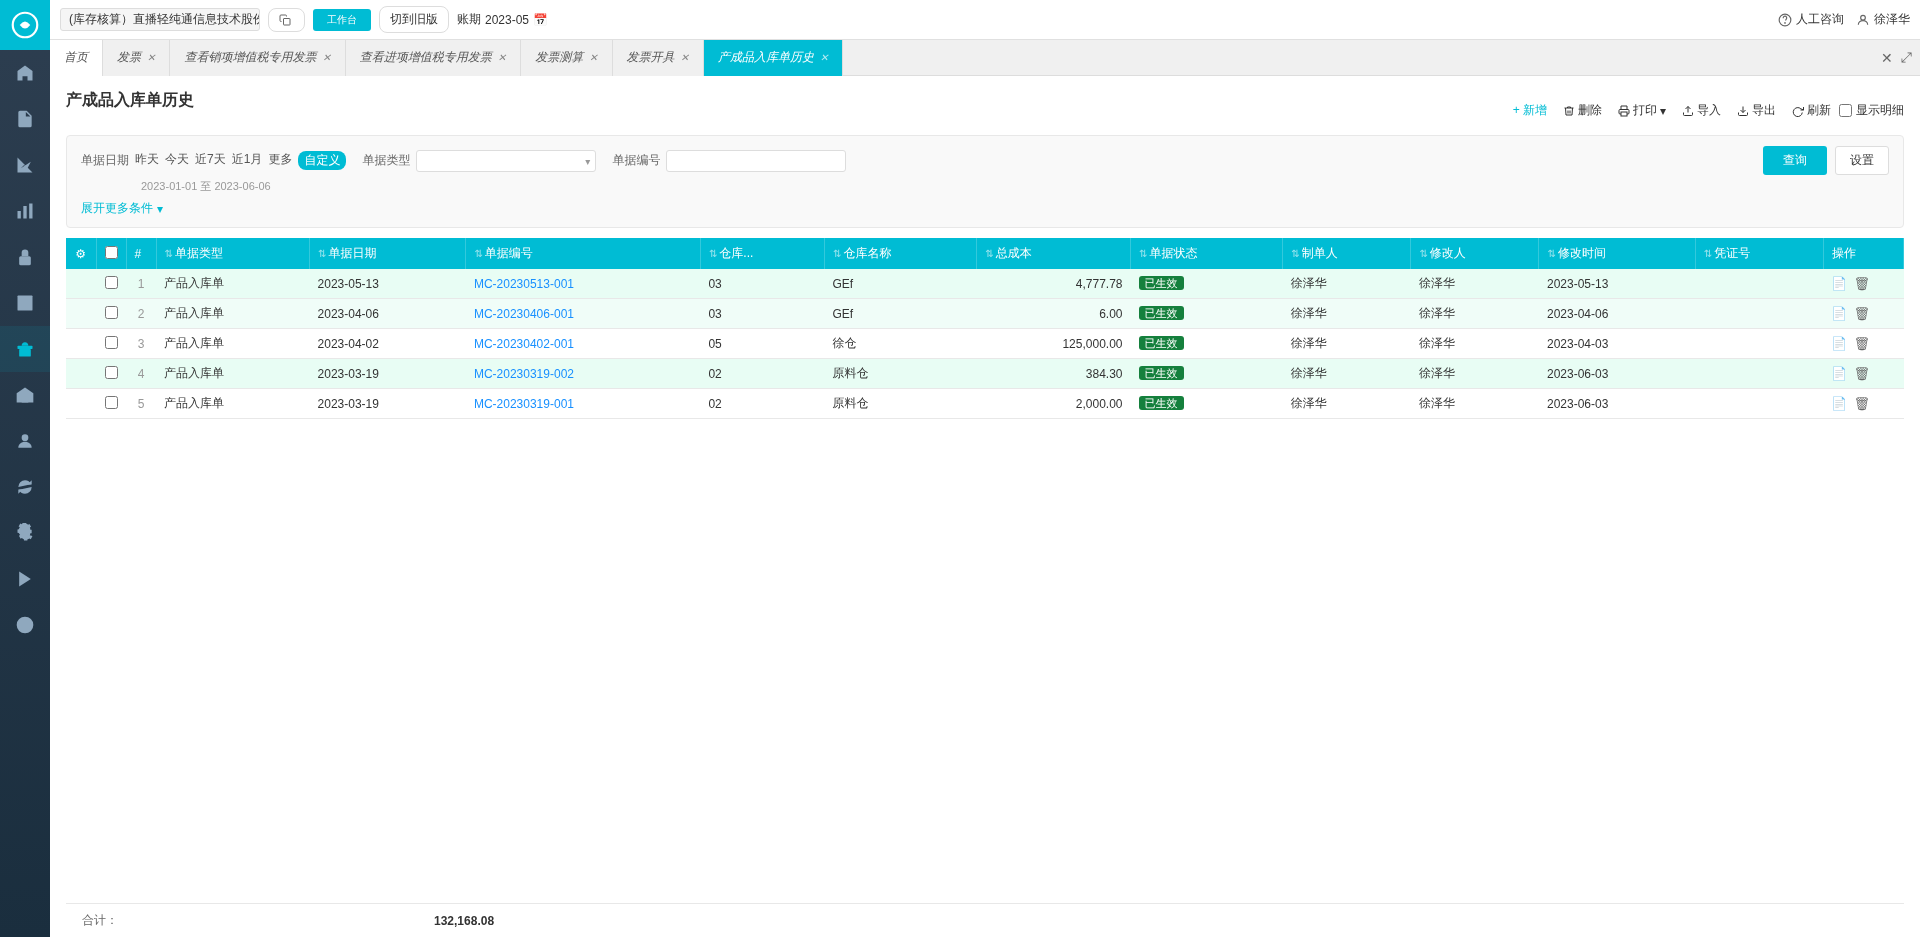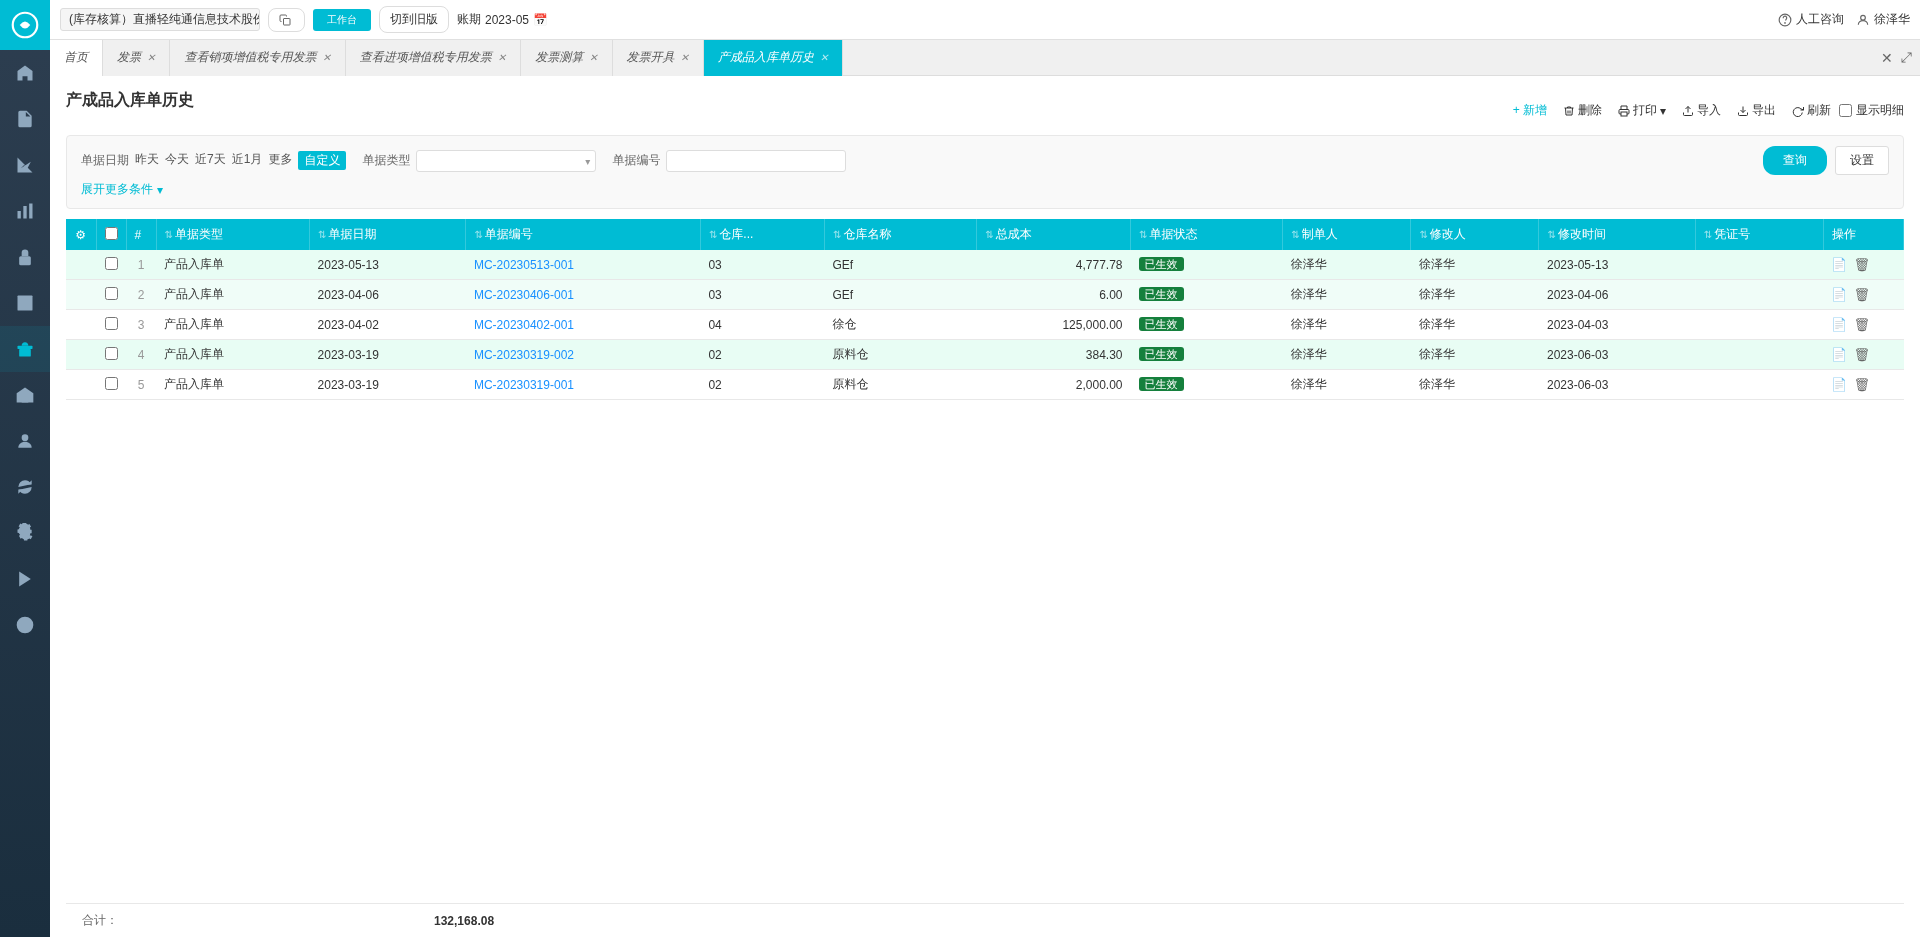--- a/index.html
+++ b/index.html
@@ -34,32 +34,32 @@
     .tabs-right { margin-left: auto; display: flex; align-items: center; padding-right: 8px; gap: 8px; }
     .tabs-right span { cursor: pointer; font-size: 14px; color: #666; }
 
     
     .content { flex: 1; background: #fff; display: flex; flex-direction: column; overflow: hidden; padding: 14px 16px 0 16px; }
 
     
     .page-title { font-size: 16px; font-weight: bold; color: #333; margin-bottom: 12px; }
     .btn-toolbar { display: flex; align-items: center; gap: 3px; cursor: pointer; font-size: 12px; color: #333; padding: 4px 8px; border: none; background: none; }
     .btn-new { color: #00bcd4; }
-    .btn-query { background: #00bcd4; color: white; border: none; border-radius: 12px; padding: 5px 20px; font-size: 12px; cursor: pointer; }
+    .btn-query { background: #00bcd4; color: white; border: none; border-radius: 3px; padding: 5px 20px; font-size: 12px; cursor: pointer; }
     .btn-set { background: #fff; color: #333; border: 1px solid #ddd; border-radius: 3px; padding: 5px 14px; font-size: 12px; cursor: pointer; }
     .show-detail { display: flex; gap: 4px; font-size: 12px; color: #333; }
 
     
     .filter-area { background: #f9f9f9; border: 1px solid #e8e8e8; border-radius: 4px; padding: 10px 14px; margin-bottom: 10px; }
     .filter-row { display: flex; align-items: center; gap: 16px; flex-wrap: wrap; }
     .filter-item { display: flex; align-items: center; gap: 6px; font-size: 12px; }
     .filter-label { color: #666; white-space: nowrap; }
     .filter-date-links { display: flex; gap: 6px; }
     .filter-date-links span { color: #555; cursor: pointer; font-size: 12px; }
-    .filter-date-links span.custom { background: #00bcd4; color: white; border-radius: 2px; padding: 1px 6px; }
+    .filter-date-links span.custom { background: #00bcd4; color: white; border-radius: 8px; padding: 1px 6px; }
     .filter-date-range { color: #999; font-size: 11px; margin-top: 2px; }
     .filter-select { border: 1px solid #ddd; border-radius: 3px; padding: 3px 24px 3px 6px; font-size: 12px; min-width: 180px; color: #333; background: #fff; appearance: none; cursor: pointer; position: relative; }
     .filter-select-wrap { position: relative; display: inline-block; }
     .filter-select-wrap::after { content: "▾"; position: absolute; right: 6px; top: 50%; transform: translateY(-50%); pointer-events: none; color: #999; font-size: 10px; }
     .filter-input { border: 1px solid #ddd; border-radius: 3px; padding: 3px 6px; font-size: 12px; min-width: 180px; color: #333; }
     .expand-more { display: flex; align-items: center; gap: 4px; cursor: pointer; color: #00bcd4; font-size: 12px; margin-top: 6px; }
 
     
     .table-wrap { flex: 1; overflow: auto; }
     table { width: 100%; border-collapse: collapse; font-size: 12px; }
@@ -338,20 +338,23 @@
           <span class="filter-label">单据编号</span>
           <input class="filter-input" type="text" style="">
         </div>
 
         <div style="margin-left:auto; display:flex; gap:8px;">
           <button class="btn-query">查询</button>
           <button class="btn-set">设置</button>
         </div>
       </div>
 
+      <div style="margin-top:4px; margin-left:60px;">
+        <span class="filter-date-range">2023-01-01 至 2023-06-06</span>
+      </div>
 
       <div class="expand-more">
         <span>展开更多条件</span>
         <span>▾</span>
       </div>
     </div>
 
     <div class="table-wrap">
       <table>
         <thead>
@@ -422,21 +425,21 @@
         </div>
       </td>
     </tr>
             <tr>
       <td></td>
       <td class="checkbox-col"><input type="checkbox" style=""></td>
       <td class="row-num">3</td>
       <td>产品入库单</td>
       <td>2023-04-02</td>
       <td><span class="link-text">MC-20230402-001</span></td>
-      <td>04</td>
+      <td>05</td>
       <td>徐仓</td>
       <td style="text-align:right;">125,000.00</td>
       <td><span class="status-badge">已生效</span></td>
       <td>徐泽华</td>
       <td>徐泽华</td>
       <td>2023-04-03</td>
       <td></td>
       <td>
         <div class="action-icons">
           <span class="action-icon" title="查看">📄</span>

